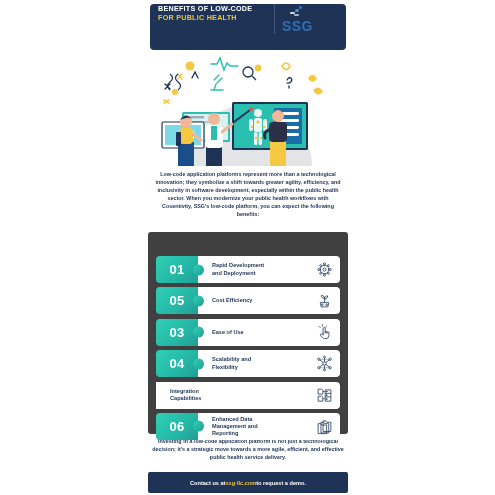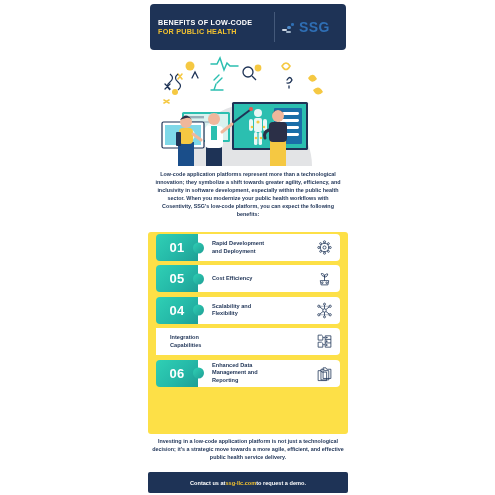--- a/index.html
+++ b/index.html
@@ -8,31 +8,31 @@
     background: #ffffff;
     font-family: "Liberation Sans", sans-serif;
     overflow: hidden;
   }
   #page { position: relative; width: 495px; height: 495px; background: #ffffff; }
 
   
   .header {
     position: absolute; left: 150px; top: 4px; width: 196px; height: 46px;
     background: #1e3356; border-radius: 4px;
-    display: flex; align-items: center; padding: 0 8px;
+    display: flex; align-items: flex-start; padding: 0 8px;
   }
   .hdr-title { flex: 0 0 auto; width: 112px; }
   .hdr-title div {
     font-size: 7.2px; font-weight: bold; line-height: 9.4px;
     letter-spacing: .25px; text-transform: uppercase;
   }
   .t-white { color: #ffffff; }
   .t-gold  { color: #f2c230; }
   .hdr-div { width: 1px; height: 30px; background: #44597a; margin: 0 7px 0 4px; }
-  .logo { display: flex; align-items: center; gap: 2px; }
+  .logo { display: flex; align-items: center; gap: 2px; flex-direction: column; }
   .logo-mark { position: relative; width: 15px; height: 12px; }
   .logo-mark i {
     position: absolute; background: #2f6fb5; border-radius: 50%; display: block;
   }
   .logo-mark i:nth-child(1){ width:5px; height:2.2px; left:0;   top:7.5px; border-radius:2px; background:#cfd8e4;}
   .logo-mark i:nth-child(2){ width:3.4px;height:3.4px;left:5.4px;top:5px;  background:#4f8ccc;}
   .logo-mark i:nth-child(3){ width:2.6px;height:2.6px;left:9.2px;top:2.4px;background:#2f6fb5;}
   .logo-mark i:nth-child(4){ width:4.6px;height:2px;  left:4.4px;top:9.6px;border-radius:2px;background:#9fb3c9;}
   .logo-text { font-size: 14px; font-weight: bold; color: #2f6fb5; letter-spacing: .4px; }
 
@@ -43,21 +43,21 @@
   
   .intro {
     position: absolute; left: 152px; top: 170px; width: 192px;
     text-align: center; color: #1e3356;
     font-size: 5.4px; line-height: 8.1px; font-weight: bold;
   }
 
   
   .panel {
     position: absolute; left: 148px; top: 232px; width: 200px; height: 202px;
-    background: #fde047; border-radius: 3px; padding: 2px 8px;
+    background: #404040; border-radius: 3px; padding: 24px 8px;
   }
   .row {
     position: relative; display: flex; align-items: stretch;
     height: 27px; margin-bottom: 4.4px;
   }
   .row:last-child { margin-bottom: 16px; }
   .num {
     position: relative; flex: 0 0 42px;
     background: linear-gradient(135deg, #2fd0b5 0%, #25b9a8 55%, #1f9f95 100%);
     border-radius: 4px 0 0 4px;
@@ -281,20 +281,38 @@
             <path d="M12 15V8"></path>
             <path d="M12 9c-3.2 0-4.5-2-4.5-4 2.8-.4 4.5 1 4.5 4z"></path>
             <path d="M12 10c3.2 0 4.5-2.2 4.5-4.4-2.8-.4-4.5 1.3-4.5 4.4z"></path>
             <circle cx="9" cy="18" r="1.1"></circle>
               <circle cx="15" cy="18" r="1.1"></circle>
           </svg>
         </div>
       </div>
     </div>
 
+    <div class="row">
+      <div class="num">
+        <span>03</span>
+        <span class="knob"></span>
+      </div>
+      <div class="card">
+        <div class="card-label">Ease of Use</div>
+        <div class="card-icon">
+          <svg viewBox="0 0 24 24" fill="none" stroke="#1e3356" stroke-width="1.1" stroke-linecap="round">
+            <path d="M10 13V6.5a1.5 1.5 0 0 1 3 0V13"></path>
+            <path d="M13 11.5a1.3 1.3 0 0 1 2.6 0V13"></path>
+            <path d="M15.6 12.2a1.3 1.3 0 0 1 2.6 0v4.3a4 4 0 0 1-4 4h-2.3a4 4 0 0 1-3-1.4L7 17"></path>
+            <path d="M10 13v3l-1.6-1.6a1.3 1.3 0 0 0-1.9 1.8"></path>
+            <path d="M6 5l-1.6-1.6M9 3V1M13.5 4.4L15 3"></path>
+          </svg>
+        </div>
+      </div>
+    </div>
 
     <div class="row">
       <div class="num">
         <span>04</span>
         <span class="knob"></span>
       </div>
       <div class="card">
         <div class="card-label">Scalability and
 Flexibility</div>
         <div class="card-icon">

